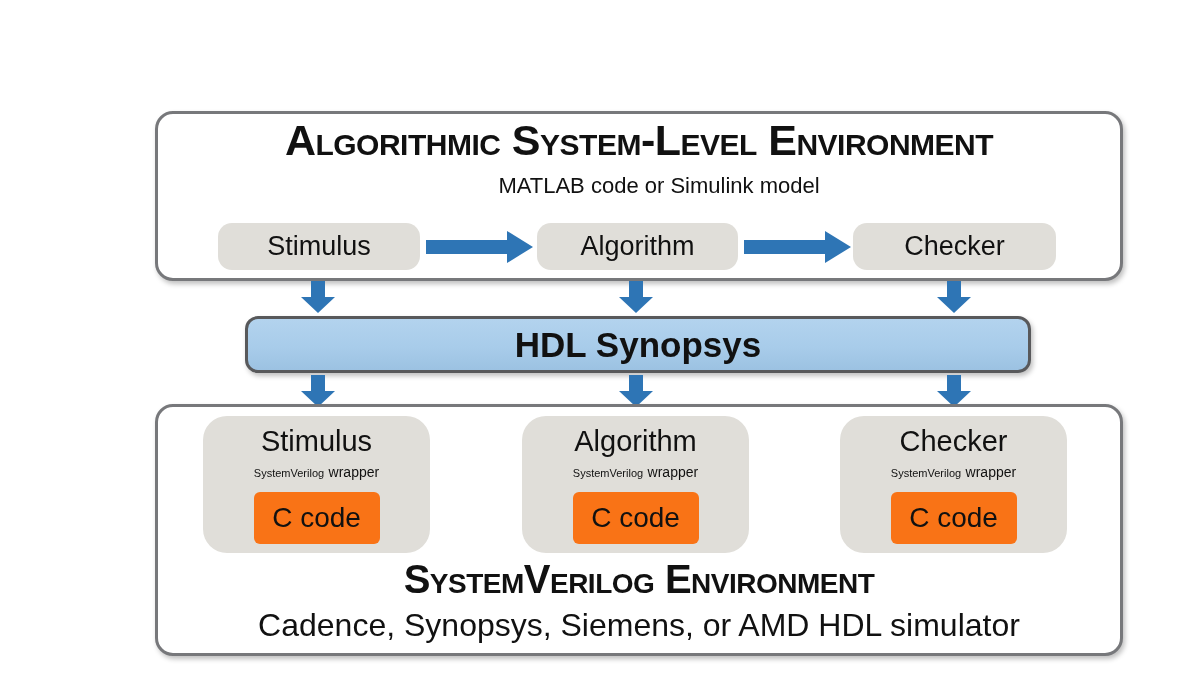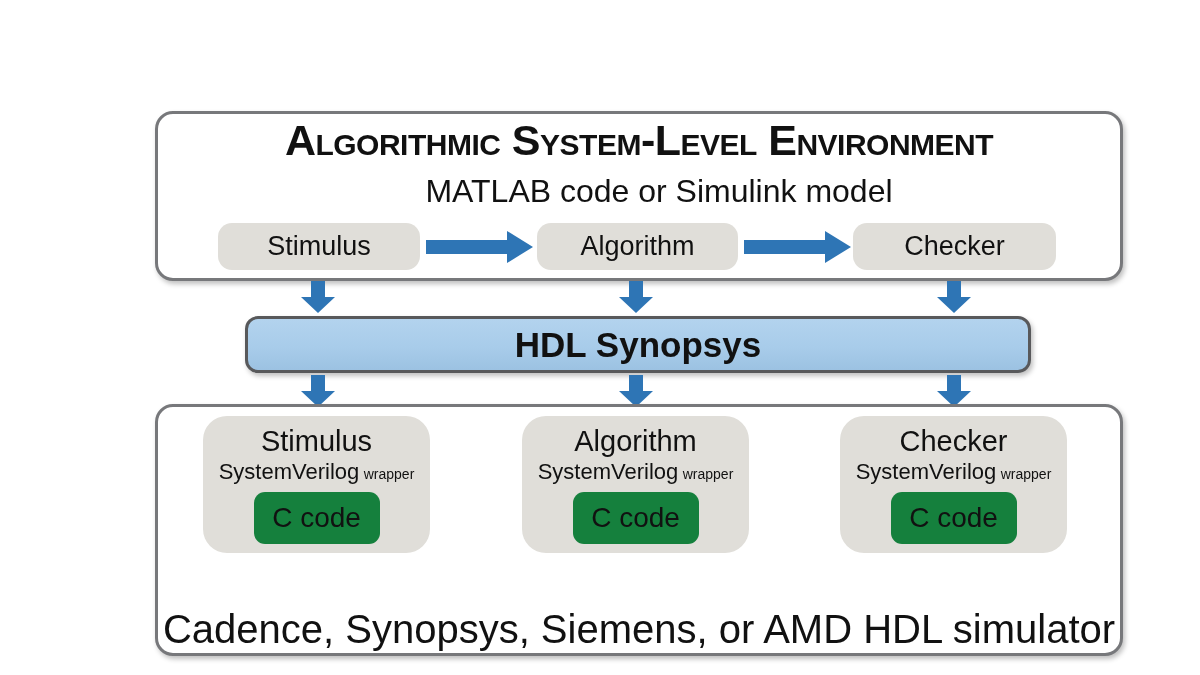--- a/index.html
+++ b/index.html
@@ -19,21 +19,21 @@
   }
   .outline-box{
     position:absolute;background:#ffffff;border:3px solid var(--box-border);
     border-radius:18px;box-shadow:2px 3px 5px rgba(0,0,0,0.25);
   }
   .centered-line{position:absolute;text-align:center;white-space:nowrap;}
   .env-title{
     font-weight:bold;font-variant:small-caps;letter-spacing:-0.5px;
   }
   .top-title{left:155px;width:968px;top:80px;font-size:43px;}
-  .top-subtitle{left:155px;width:968px;top:137px;font-size:32px;padding-left:40px;}
+  .top-subtitle{left:155px;width:968px;top:137px;font-size:22px;padding-left:40px;}
   .pill{
     position:absolute;top:187px;height:47px;background:var(--card-gray);
     border-radius:14px;text-align:center;line-height:47px;font-size:27px;
   }
   
   .h-arrow{position:absolute;display:flex;align-items:center;height:32px;}
   .h-arrow .shaft{width:81px;height:14px;background:var(--arrow-blue);}
   .h-arrow .head{
     width:0;height:0;border-top:16px solid transparent;border-bottom:16px solid transparent;
     border-left:26px solid var(--arrow-blue);
@@ -51,28 +51,28 @@
     border:3px solid var(--hdl-border);border-radius:13px;
     text-align:center;line-height:51px;font-size:35px;font-weight:bold;
     box-shadow:2px 3px 5px rgba(0,0,0,0.25);
   }
   .wrapper-card{
     position:absolute;top:380px;width:227px;height:137px;background:var(--card-gray);
     border-radius:24px;text-align:center;
   }
   .wrapper-card .card-title{margin-top:7px;font-size:29px;line-height:36px;}
   .wrapper-card .wrapper-line{line-height:26px;white-space:nowrap;}
-  .wrapper-card .sv{font-size:22px;}
+  .wrapper-card .sv{font-size:11px;}
   .wrapper-card .wr{font-size:14px;}
   .ccode-box{
-    position:absolute;left:50.5px;bottom:9px;width:126px;height:52px;background:#15803d;
-    border-radius:11px;font-size:28px;line-height:52px;text-align:center;
+    position:absolute;left:50.5px;bottom:9px;width:126px;height:52px;background:#f97316;
+    border-radius:6px;font-size:28px;line-height:52px;text-align:center;
   }
   .bottom-title{left:155px;width:968px;top:521px;font-size:40px;}
-  .bottom-subtitle{left:155px;width:968px;top:571px;font-size:40px;}
+  .bottom-subtitle{left:155px;width:968px;top:571px;font-size:32px;}
 </style>
 </head>
 <body>
 
 <div class="canvas">
 
   <div class="outline-box" style="left:155px;top:75px;width:968px;height:170px;"></div>
 
   <div class="centered-line env-title top-title">Algorithmic System-Level Environment</div>
 
@@ -155,16 +155,17 @@
     <div class="card-title">Checker</div>
     <div class="wrapper-line">
       <span class="sv">SystemVerilog</span>
       <span class="wr">wrapper</span>
     </div>
     <div class="ccode-box">
       <span>C code</span>
     </div>
   </div>
 
+  <div class="centered-line env-title bottom-title">SystemVerilog Environment</div>
 
   <div class="centered-line bottom-subtitle">Cadence, Synopsys, Siemens, or AMD HDL simulator</div>
 
 </div>
 
 </body></html>

